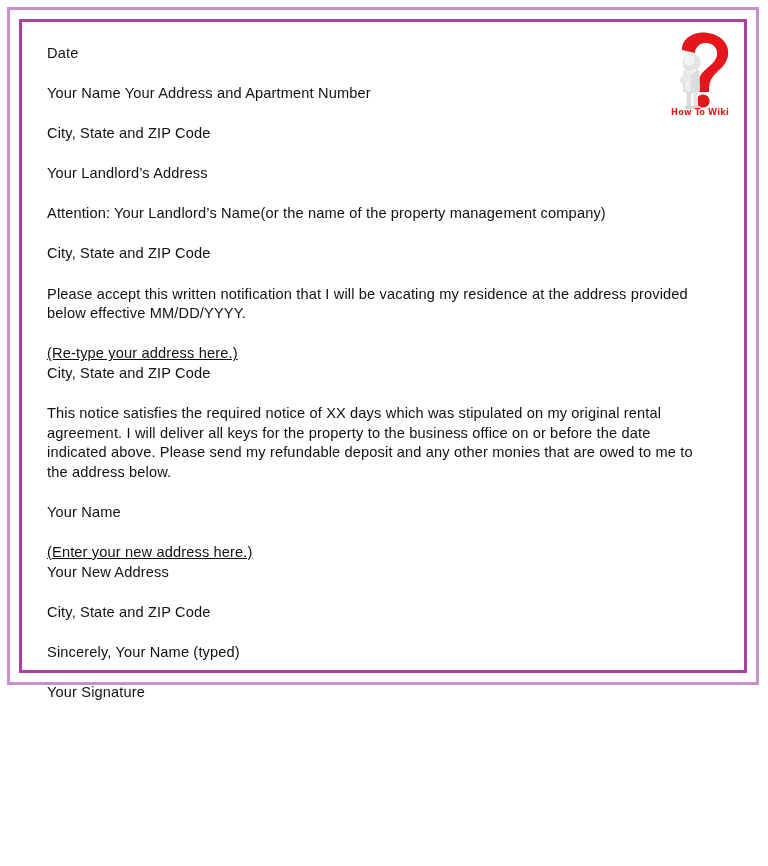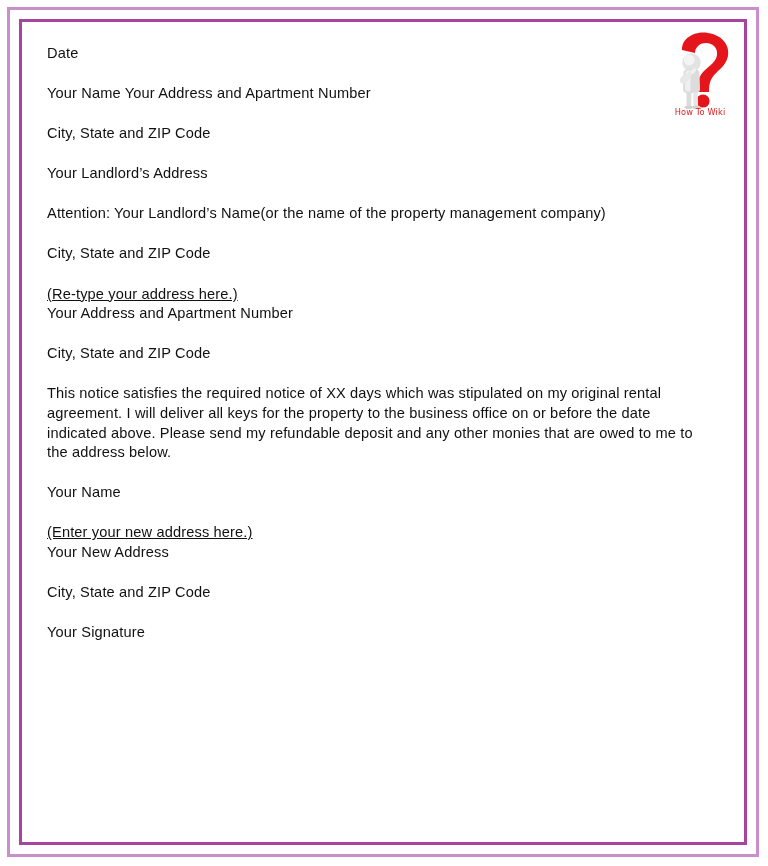--- a/index.html
+++ b/index.html
@@ -13,21 +13,21 @@
     font-family: "Liberation Sans", sans-serif;
     overflow: hidden;
   }
 
   
   .page {
     position: absolute;
     left: 7px;
     top: 7px;
     width: 752px;
-    height: 850px;
+    height: 678px;
     box-sizing: border-box;
     border: 3px solid #c88fcc;
     background: #ffffff;
   }
   .page-inner {
     position: absolute;
     left: 9px;
     top: 9px;
     right: 9px;
     bottom: 9px;
@@ -80,21 +80,21 @@
     display: block;
   }
   .logo-caption {
     position: absolute;
     left: 0;
     top: 78px;
     width: 72px;
     text-align: center;
     font-family: "DejaVu Sans", sans-serif;
     font-size: 8.2px;
-    font-weight: normal;
+    font-weight: bold;
     color: #e01c1c;
     letter-spacing: 0.02em;
     white-space: nowrap;
   }
 </style>
 </head>
 <body>
 
 <div class="page">
   <div class="page-inner">
@@ -106,36 +106,37 @@
       <p class="para"><span>Your Name Your Address and Apartment Number</span></p>
 
       <p class="para"><span>City, State and ZIP Code</span></p>
 
       <p class="para"><span>Your Landlord’s Address</span></p>
 
       <p class="para"><span>Attention: Your Landlord’s Name(or the name of the property management company)</span></p>
 
       <p class="para"><span>City, State and ZIP Code</span></p>
 
+      <p class="para"><span>Please accept this written notification that I will be vacating my residence at the address provided below effective MM/DD/YYYY.</span></p>
 
       <p class="para tight"><span>(Re-type your address here.)</span></p>
-      <p class="para block"><span>Your Address and Apartment Number</span></p>
 
       <p class="para"><span>City, State and ZIP Code</span></p>
 
       <p class="para"><span>This notice satisfies the required notice of XX days which was stipulated on my original rental agreement. I will deliver all keys for the property to the business office on or before the date indicated above. Please send my refundable deposit and any other monies that are owed to me to the address below.</span></p>
 
       <p class="para block"><span>Your Name</span></p>
       <p class="para tight"><span>(Enter your new address here.)</span></p>
 
       <p class="para"><span>Your New Address</span></p>
 
       <p class="para"><span>City, State and ZIP Code</span></p>
 
 
+      <p class="para"><span>Sincerely, Your Name (typed)</span></p>
 
       <p class="para"><span>Your Signature</span></p>
 
     </div>
 
     <div class="logo">
       <div class="logo-mark">
         <svg width="72" height="80" viewBox="0 0 72 80" xmlns="http://www.w3.org/2000/svg">
 
           <g>

